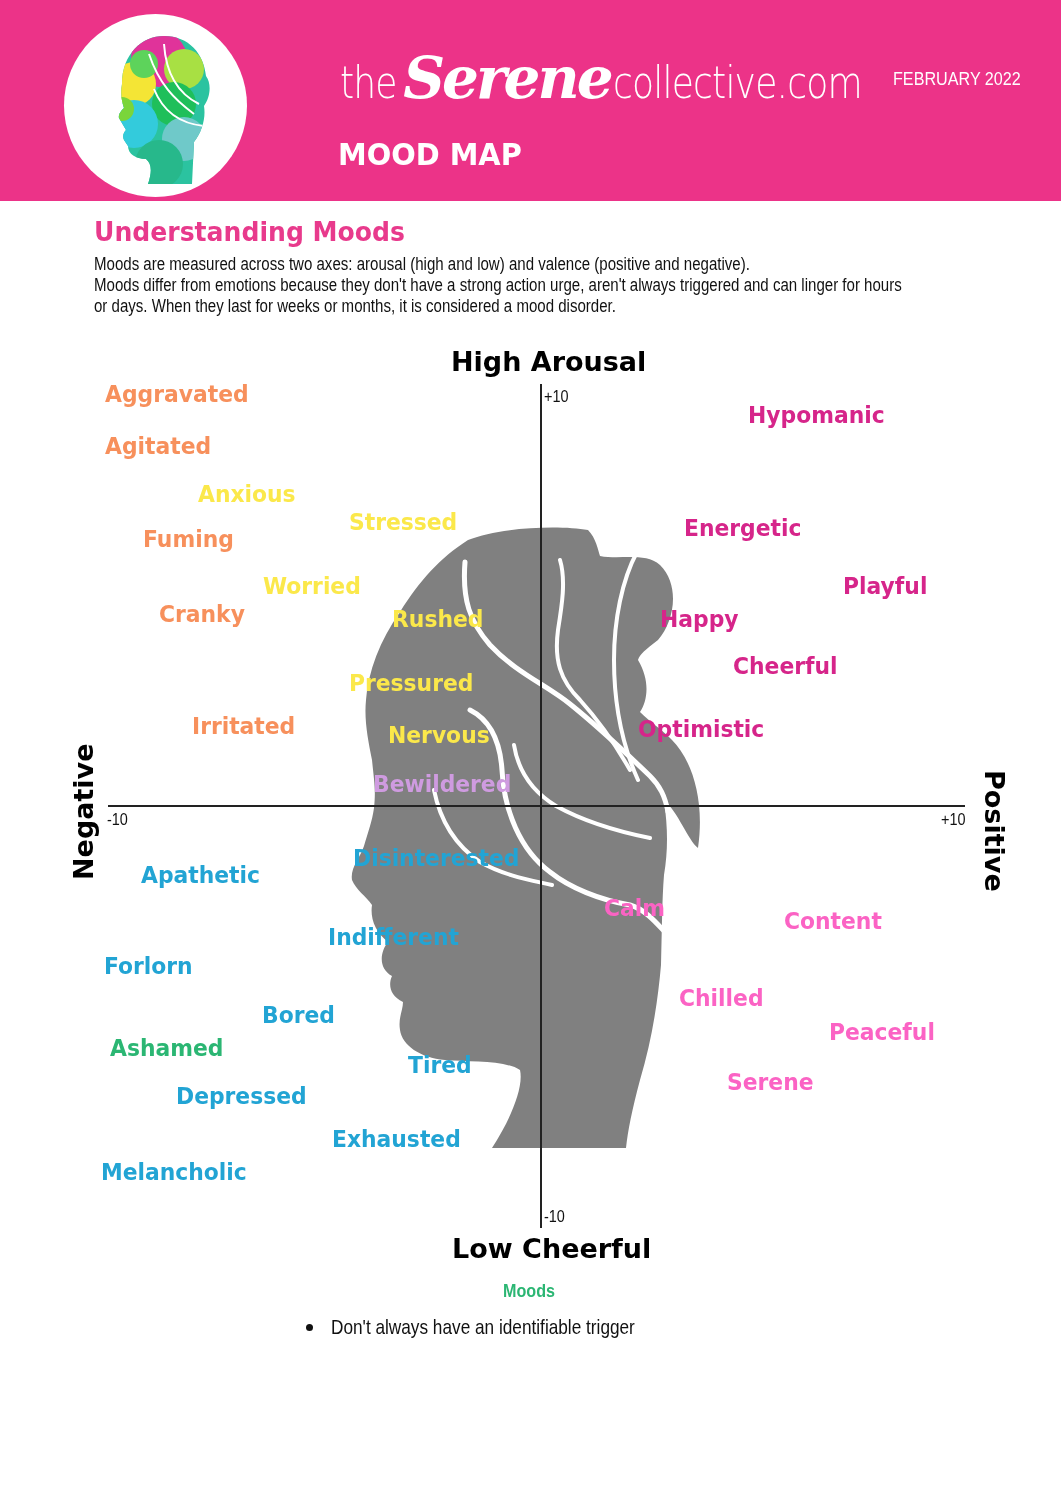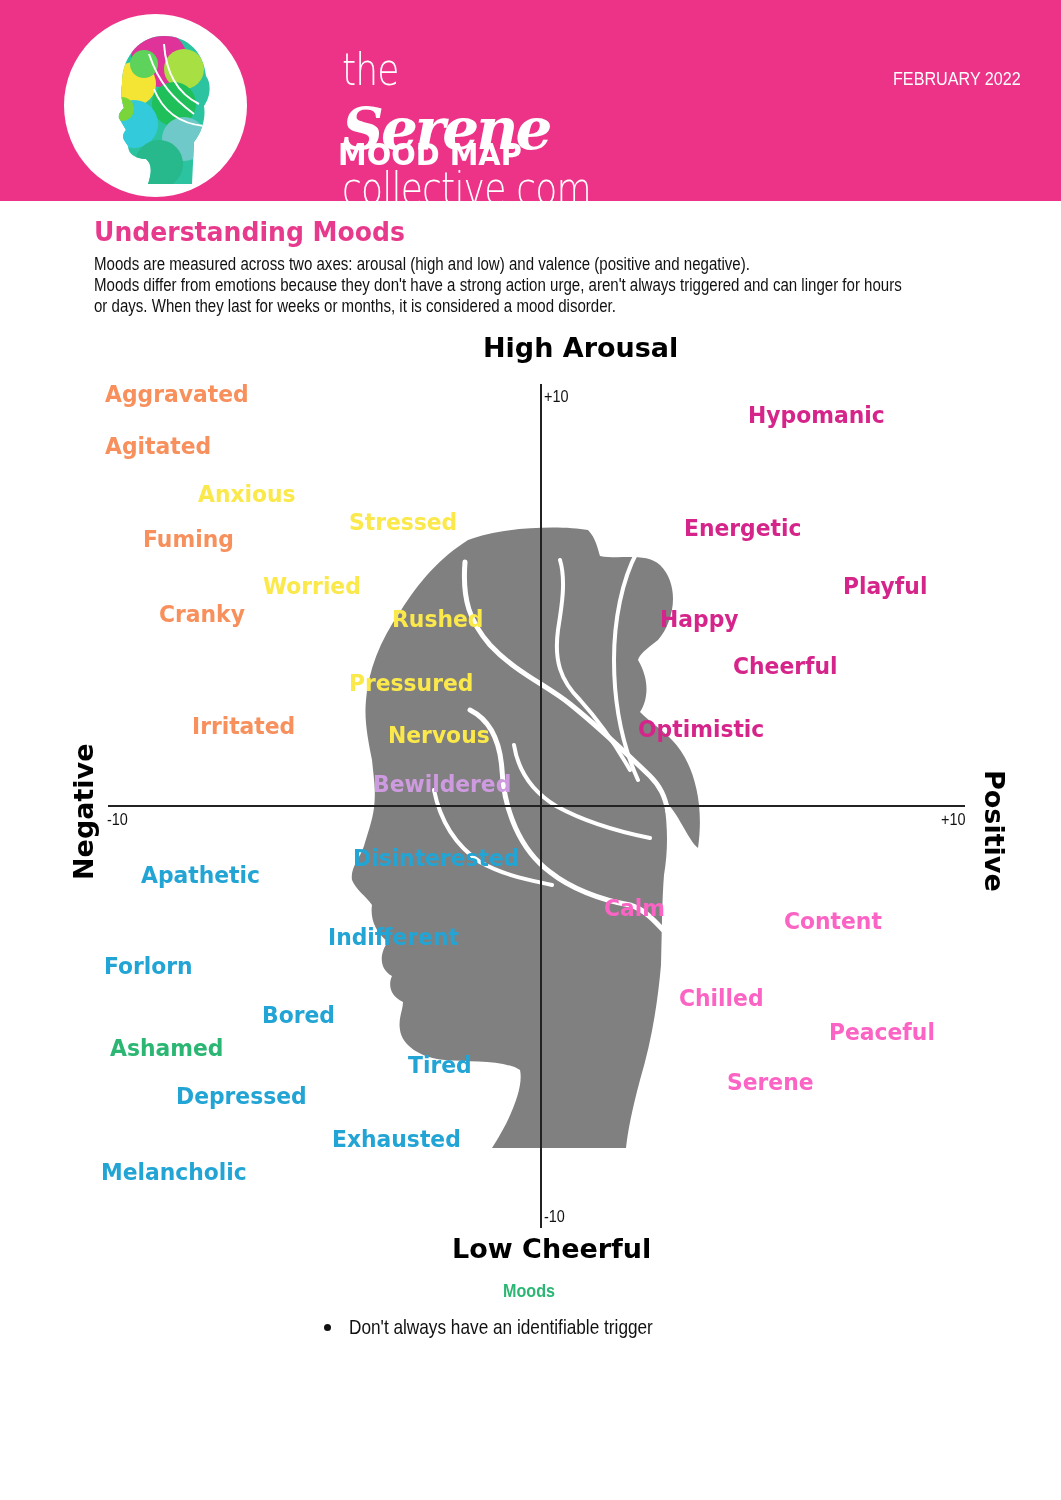--- a/index.html
+++ b/index.html
@@ -13,21 +13,21 @@
       position: absolute; left: 0; top: 0; width: 1061px; height: 201px;
       background: #ec3388;
     }
     .logo-circle {
       position: absolute; left: 64px; top: 14px; width: 183px; height: 183px;
       border-radius: 50%; background: #fff; overflow: hidden;
     }
     .logo-circle svg { position: absolute; left: 0; top: 0; }
     .site-name {
       position: absolute; left: 340px; top: 44px; height: 70px;
-      color: #fff; white-space: nowrap; display: flex; align-items: baseline; flex-direction: column;
+      color: #fff; white-space: nowrap; display: flex; align-items: baseline;
     }
     .site-name .the, .site-name .coll {
       font-family: "DejaVu Sans", sans-serif; font-weight: 300;
       font-size: 44px; letter-spacing: -1px; transform: scaleX(0.82);
       display: inline-block;
     }
     .site-name .the { transform-origin: left; margin-right: -8px; }
     .site-name .coll { transform-origin: left; }
     .site-name .psych {
       font-family: "DejaVu Serif", serif; font-style: italic; font-weight: bold;
@@ -67,21 +67,21 @@
       font-family: "DejaVu Sans", sans-serif; font-weight: bold; font-size: 23px;
       transform: scaleX(0.95); transform-origin: left;
       line-height: 1;
     }
     .moods-heading {
       position: absolute; left: 503px; top: 1280px; color: #2bb673;
       font-weight: bold; font-size: 19px; transform: scaleX(0.85); transform-origin: left;
       white-space: nowrap;
     }
     .bullets {
-      position: absolute; left: 322px; top: 1311px; margin: 0; padding: 0; list-style: none;
+      position: absolute; left: 304px; top: 1311px; margin: 0; padding: 0; list-style: none;
     }
     .bullets li {
       position: relative; padding-left: 27px; font-size: 21px; line-height: 32.7px;
       white-space: nowrap; color: #111;
     }
     .bullets li .dot {
       position: absolute; left: 2px; top: 13px; width: 7px; height: 7px; border-radius: 50%; background: #111;
     }
     .bullets li .txt { display: inline-block; transform: scaleX(0.82); transform-origin: left; }
   </style>
@@ -143,21 +143,21 @@
     <path stroke-width="4" d="M637 552 C622 580 614 620 614 660 C614 700 620 740 638 780"></path>
     <path stroke-width="5" d="M470 710 C490 720 500 740 502 770 C504 810 520 850 550 872 C570 888 600 900 630 905 C648 910 662 930 668 935"></path>
     <path stroke-width="4" d="M514 745 C518 770 530 790 556 806 C585 822 620 832 650 838"></path>
     <path stroke-width="4" d="M434 790 C440 820 455 845 480 862 C505 876 530 880 552 885"></path>
   </g>
 </svg>
 
 <div class="axis-v"></div>
 <div class="axis-h"></div>
 
-<div class="axis-title" style="left:451px; top:332px;margin-left:32px;">High Arousal</div>
+<div class="axis-title" style="left:451px; top:346px;">High Arousal</div>
 <div class="axis-title" style="left:452px; top:1233px;">Low Cheerful</div>
 <div class="axis-title" style="left:68px; top:880px; transform: rotate(-90deg); transform-origin: left top;">Negative</div>
 <div class="axis-title" style="left:1010px; top:770px; transform: rotate(90deg); transform-origin: left top;">Positive</div>
 
 <div class="tick" style="left:544px; top:387px;">+10</div>
 <div class="tick" style="left:544px; top:1207px;">-10</div>
 <div class="tick" style="left:107px; top:810px;">-10</div>
 <div class="tick" style="left:941px; top:810px;">+10</div>
 
 <div id="mood-layer">

